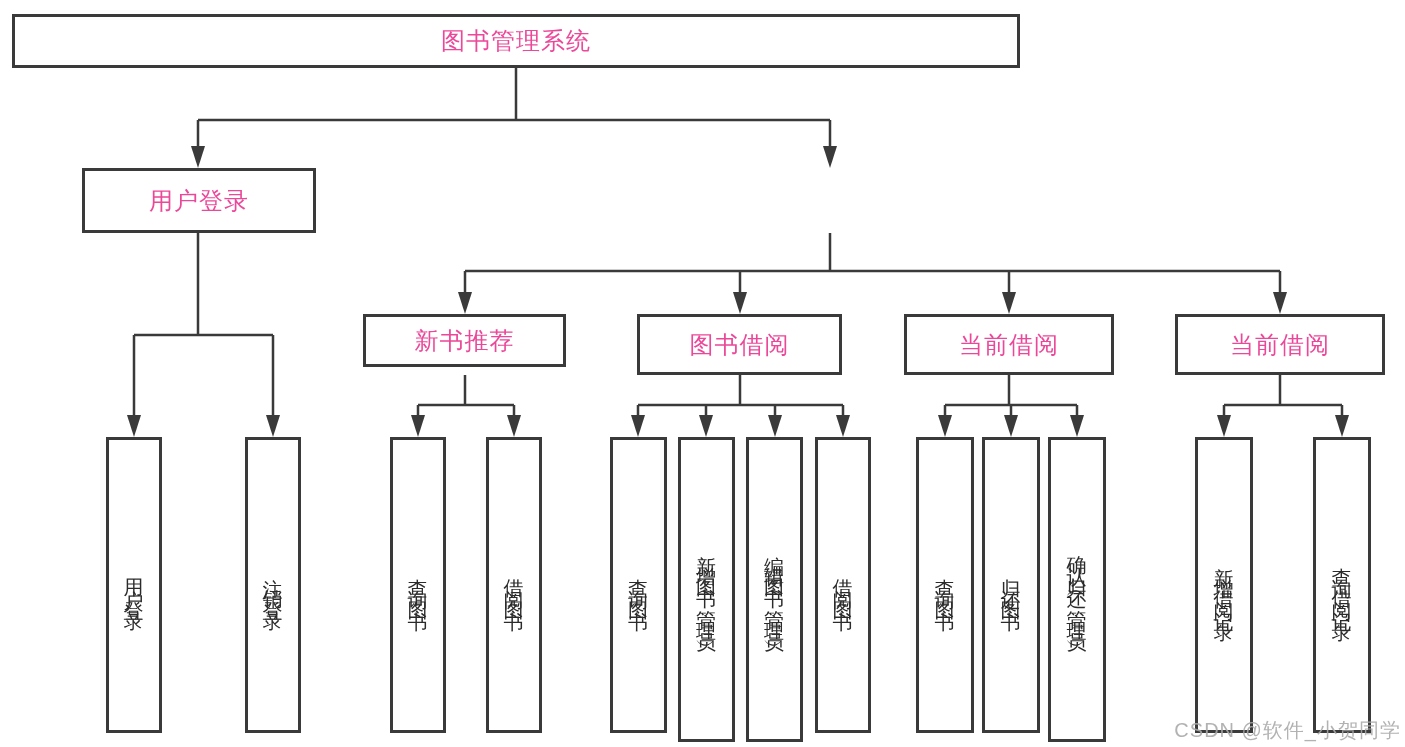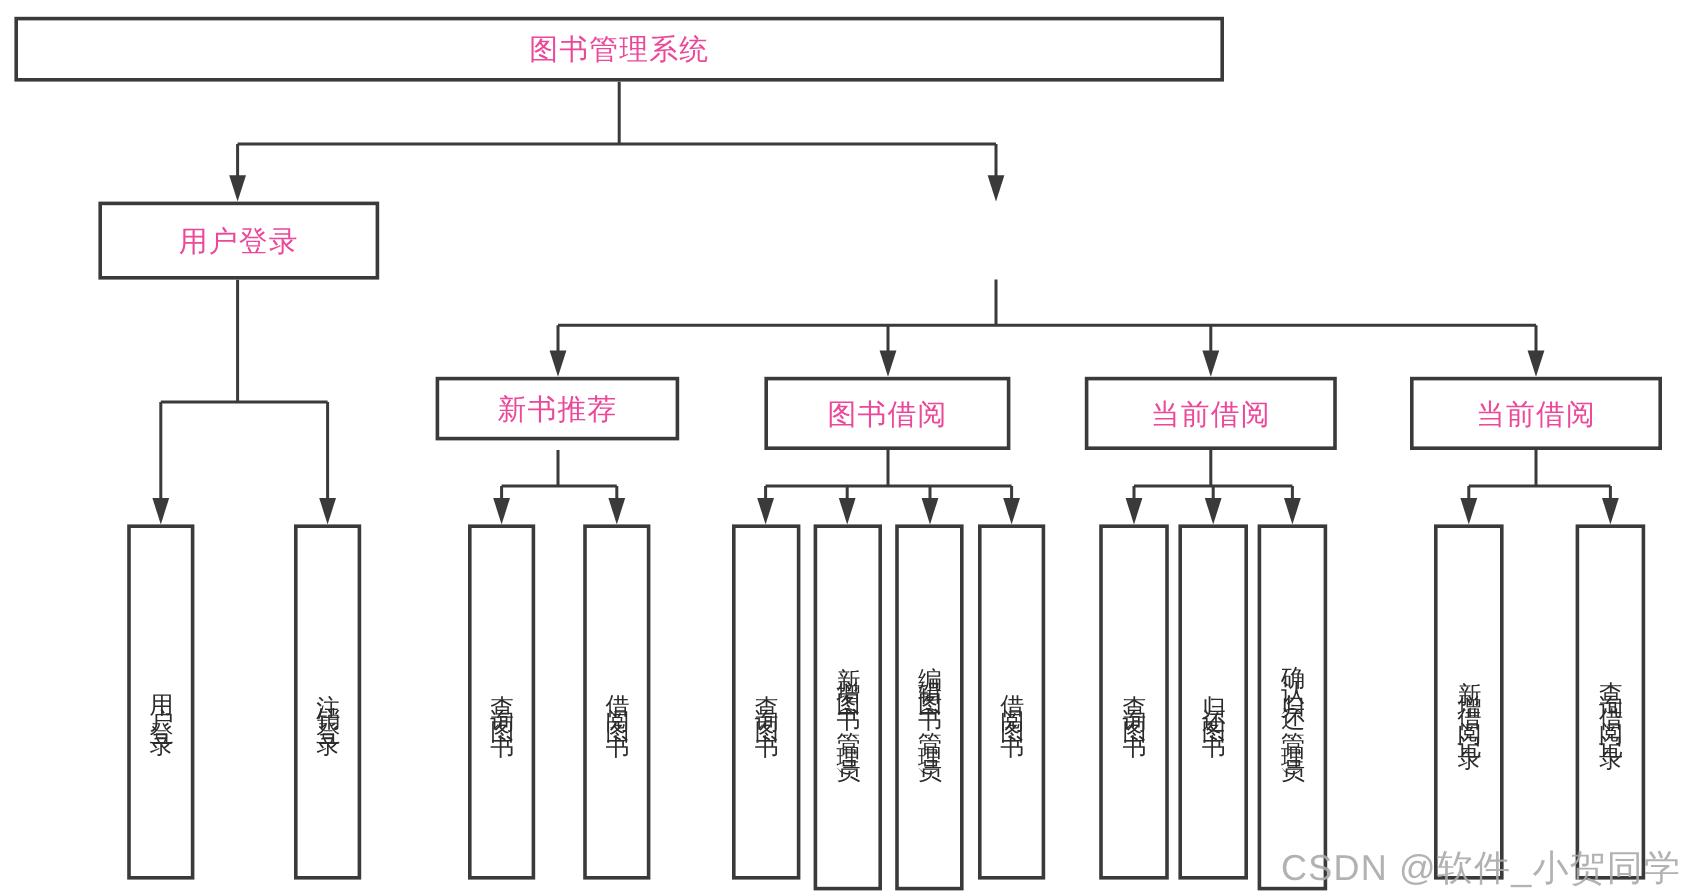--- a/index.html
+++ b/index.html
@@ -17,21 +17,21 @@
     border:3px solid #3a3a3a;z-index:2;
     display:flex;align-items:center;justify-content:center;
     color:#2b2b2b;font-size:20px;
   }
   .leaf .vtext{
     writing-mode:vertical-rl;text-orientation:mixed;
     letter-spacing:11px;line-height:1;white-space:nowrap;
   }
   .watermark{
     position:absolute;right:4px;bottom:3px;z-index:3;
-    font-size:30px;color:rgba(170,170,170,0.9);letter-spacing:1px;
+    font-size:20px;color:rgba(170,170,170,0.9);letter-spacing:1px;
     pointer-events:none;
   }
   
   #nd-root{left:12px;top:14px;width:1008px;height:54px;}
   #nd-login{left:82px;top:168px;width:234px;height:65px;}
   #nd-bookmgmt{left:712px;top:168px;width:236px;height:65px;}
   #nd-newbook{left:363px;top:314px;width:203px;height:53px;}
   #nd-borrow{left:637px;top:314px;width:205px;height:61px;}
   #nd-current{left:904px;top:314px;width:210px;height:61px;}
   #nd-records{left:1175px;top:314px;width:210px;height:61px;}

